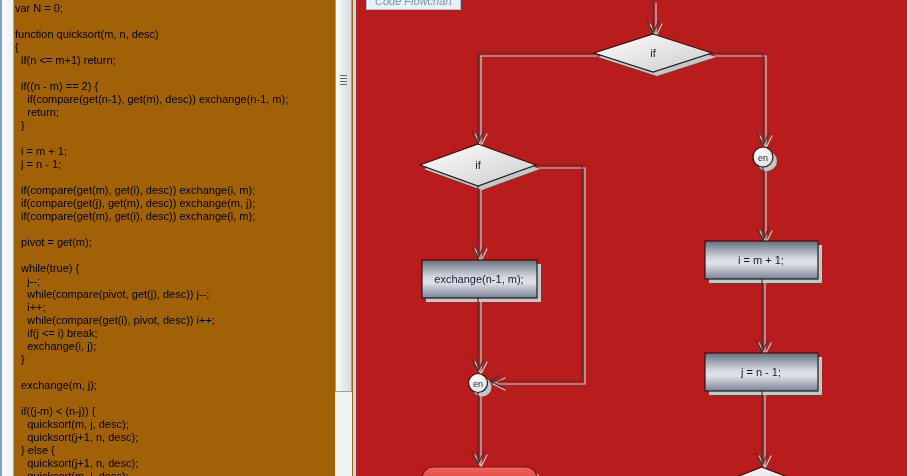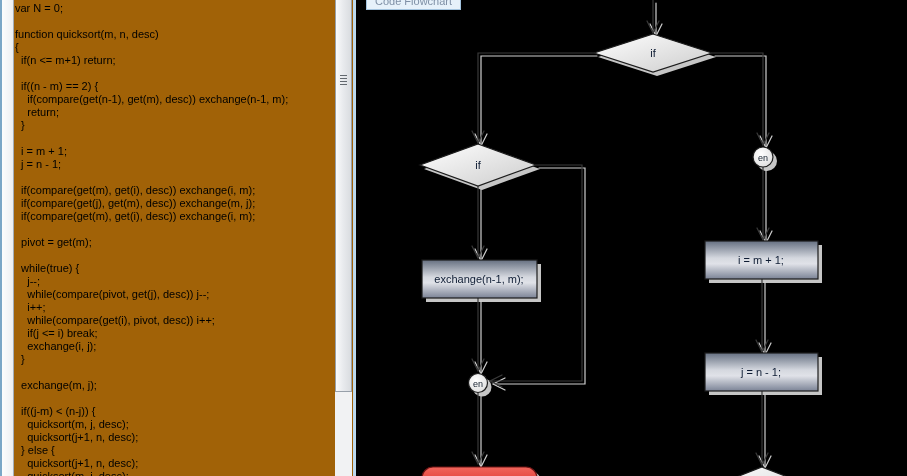--- a/index.html
+++ b/index.html
@@ -23,21 +23,21 @@
                 background:linear-gradient(90deg,#fafbfc,#e9ebee 45%,#d9dce0);
                 border:1px solid #98a0a9;border-top:none;}
   .scroll-grip{position:absolute;left:4px;top:75px;width:7px;height:11px;
                background:repeating-linear-gradient(#63696f 0 1px,rgba(0,0,0,0) 1px 3px);}
   .scroll-track-low{position:absolute;left:0;top:392px;width:17px;height:84px;background:#f1f2f3;}
 
   
   .splitter{position:absolute;left:353px;top:0;width:3px;height:476px;background:#bcd9ee;z-index:3;}
 
   
-  .flow-panel{position:absolute;left:356px;top:0;width:551px;height:476px;background:#000000;}
+  .flow-panel{position:absolute;left:356px;top:0;width:551px;height:476px;background:#b91c1c;font-style:italic;}
   .flow-tab{position:absolute;left:10px;top:-14px;height:24px;padding:4px 8px 2px 8px;
             box-sizing:border-box;background:#e6f1fa;border:1px solid #a3c3de;
             color:#7f90a6;font-size:11px;line-height:20px;z-index:4;}
 
   svg{position:absolute;left:0;top:0;z-index:1;}
   svg text{font-family:"Liberation Sans",sans-serif;}
   .node-label{font-size:11px;fill:#0e1c33;}
   .end-label{font-size:9px;fill:#15202e;}
 </style>
 </head>

